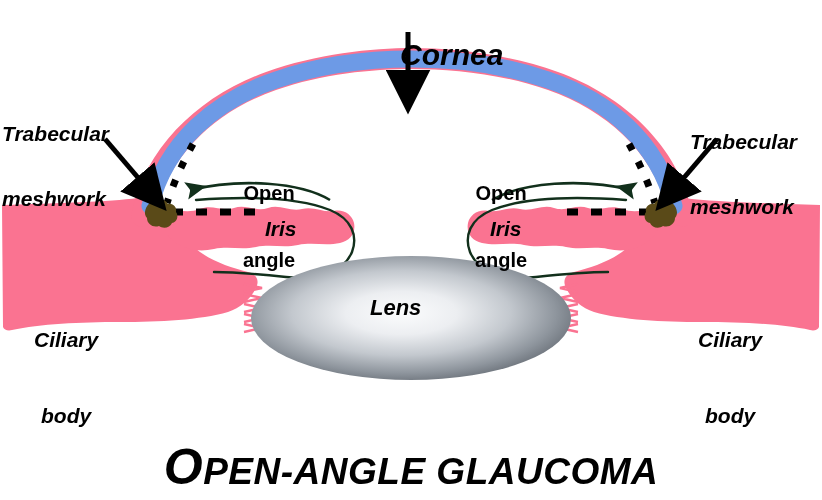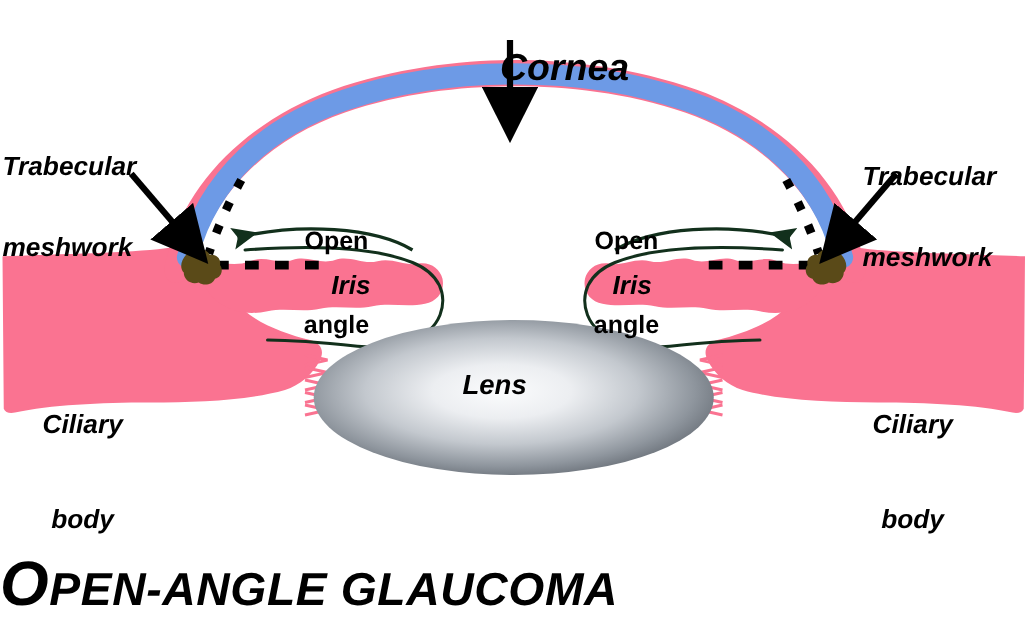--- a/index.html
+++ b/index.html
@@ -102,20 +102,21 @@
   #label-lens {
     left: 370px;
     top: 297px;
     font-size: 22px;
   }
   #figure-title {
     position: absolute;
     left: 0;
     right: 0;
     top: 438px;
+    text-align: center;
     color: #000000;
     font-family: "Liberation Sans", sans-serif;
     font-weight: bold;
     font-style: italic;
     font-size: 37px;
     letter-spacing: 0.5px;
     white-space: pre;
   }
   #figure-title .cap {
     font-size: 50px;

